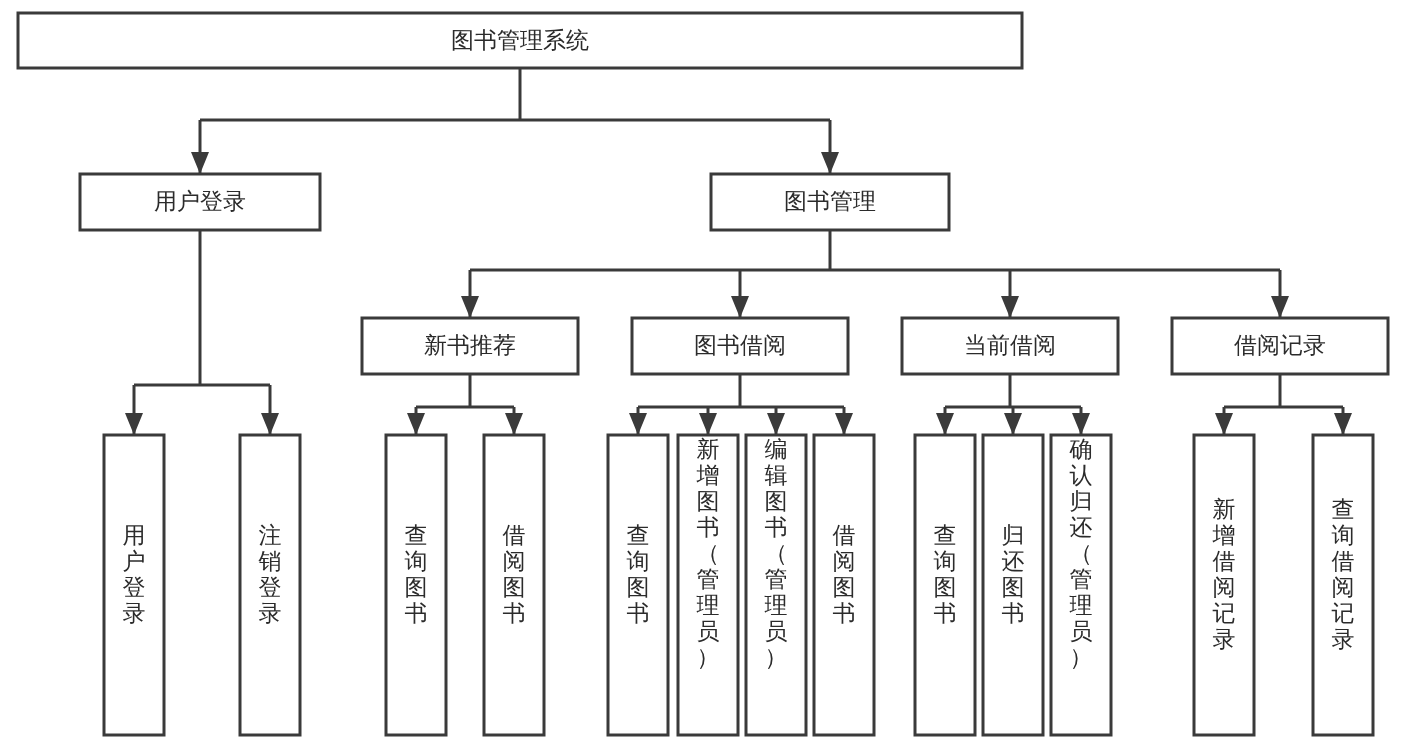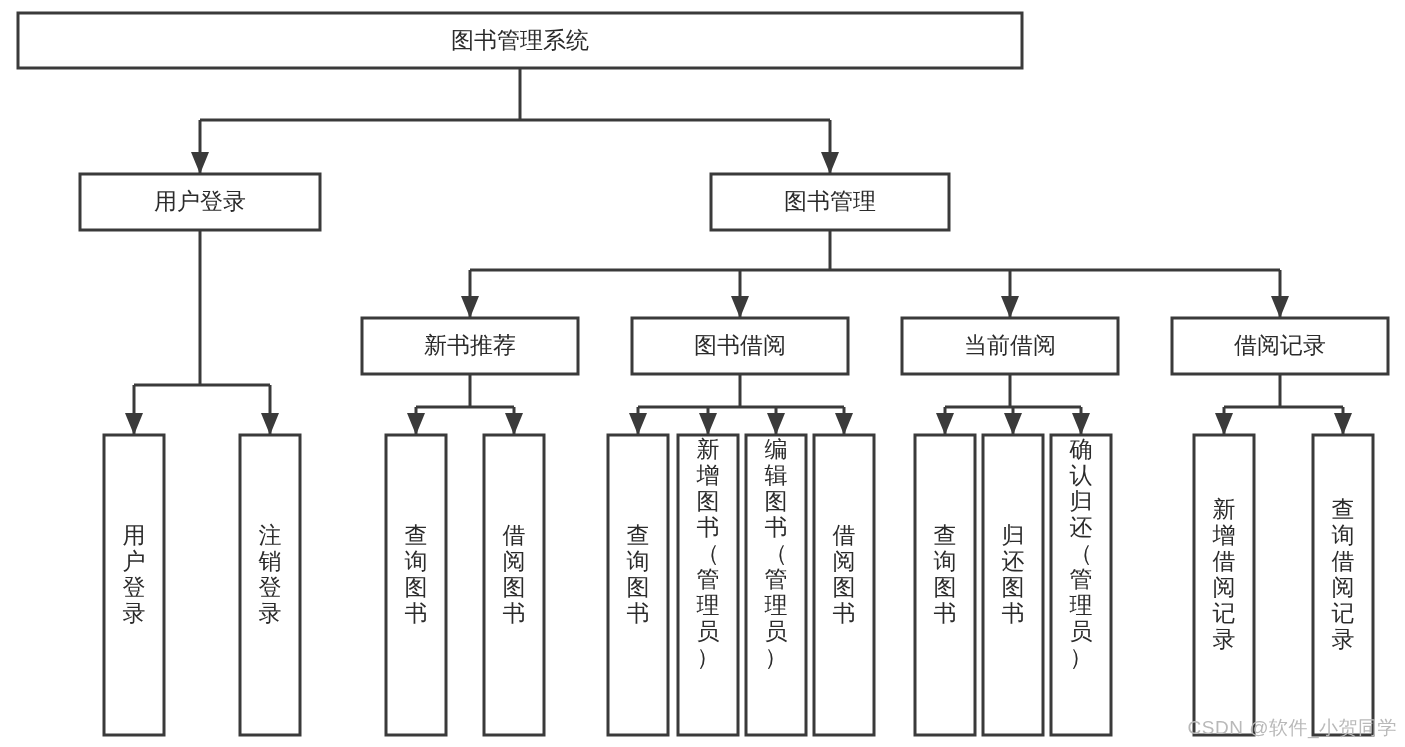--- a/index.html
+++ b/index.html
@@ -196,14 +196,13 @@
         <g>
           <rect x="1194" y="435" width="60" height="300" class="node-rect"></rect>
           <text x="1224" y="511" class="node-label-h" dominant-baseline="hanging"><tspan x="1224" dy="0">新</tspan><tspan x="1224" dy="26">增</tspan><tspan x="1224" dy="26">借</tspan><tspan x="1224" dy="26">阅</tspan><tspan x="1224" dy="26">记</tspan><tspan x="1224" dy="26">录</tspan></text>
         </g>
         <g>
           <rect x="1313" y="435" width="60" height="300" class="node-rect"></rect>
           <text x="1343" y="511" class="node-label-h" dominant-baseline="hanging"><tspan x="1343" dy="0">查</tspan><tspan x="1343" dy="26">询</tspan><tspan x="1343" dy="26">借</tspan><tspan x="1343" dy="26">阅</tspan><tspan x="1343" dy="26">记</tspan><tspan x="1343" dy="26">录</tspan></text>
         </g>
       </g>
   </svg>
-  <div class="watermark">CSDN @软件_小贺同学</div>
 </div>
 
 </body></html>

